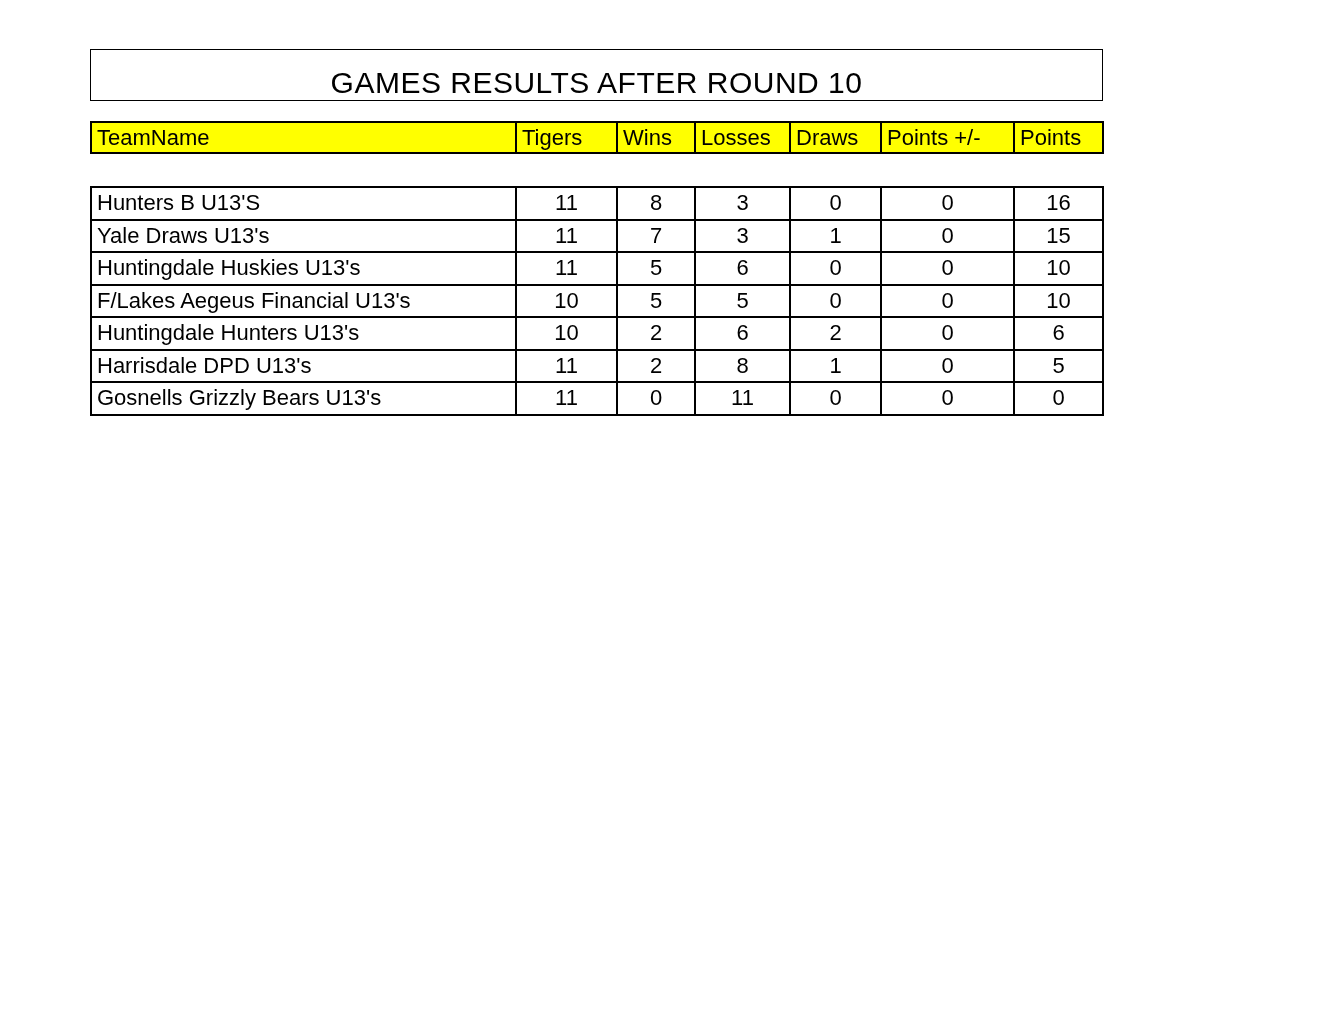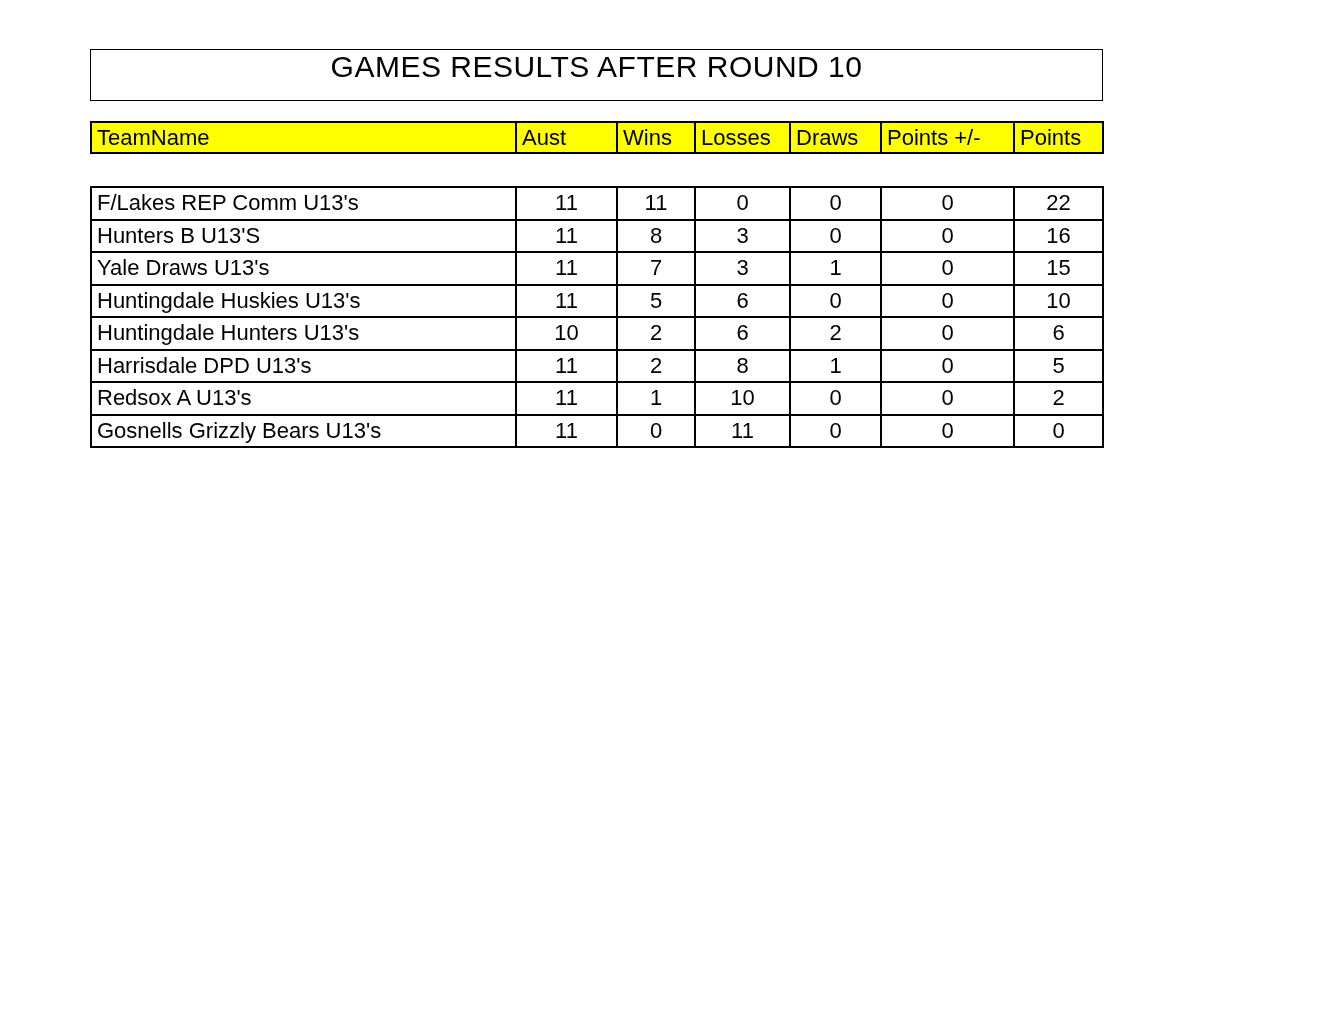--- a/index.html
+++ b/index.html
@@ -23,21 +23,21 @@
     overflow: hidden;
   }
   .title-box {
     position: absolute;
     left: 90px;
     top: 49px;
     width: 1013px;
     height: 52px;
     border: 1.5px solid var(--border);
     display: flex;
-    align-items: flex-start;
+    align-items: flex-end;
     justify-content: center;
   }
   .title-text {
     font-size: 30px;
     letter-spacing: 0.5px;
     white-space: pre;
   }
   table.tbl {
     position: absolute;
     left: 90px;
@@ -81,50 +81,41 @@
     <col style="width:101px">
     <col style="width:78px">
     <col style="width:95px">
     <col style="width:91px">
     <col style="width:133px">
     <col style="width:89px">
   </colgroup>
   <thead>
     <tr>
       <th>TeamName</th>
-      <th>Aust</th>
+      <th>Tigers</th>
       <th>Wins</th>
       <th>Losses</th>
       <th>Draws</th>
       <th>Points +/-</th>
       <th>Points</th>
     </tr>
   </thead>
 </table>
 
 <table class="tbl data-tbl">
   <colgroup>
     <col style="width:425px">
     <col style="width:101px">
     <col style="width:78px">
     <col style="width:95px">
     <col style="width:91px">
     <col style="width:133px">
     <col style="width:89px">
   </colgroup>
   <tbody>
-  <tr>
-    <td class="team">F/Lakes REP Comm U13's</td>
-    <td class="num">11</td>
-    <td class="num">11</td>
-    <td class="num">0</td>
-    <td class="num">0</td>
-    <td class="num">0</td>
-    <td class="num">22</td>
-  </tr>
 
 
 
   <tr>
     <td class="team">Hunters B U13'S</td>
     <td class="num">11</td>
     <td class="num">8</td>
     <td class="num">3</td>
     <td class="num">0</td>
     <td class="num">0</td>
@@ -144,20 +135,29 @@
   <tr>
     <td class="team">Huntingdale Huskies U13's</td>
     <td class="num">11</td>
     <td class="num">5</td>
     <td class="num">6</td>
     <td class="num">0</td>
     <td class="num">0</td>
     <td class="num">10</td>
   </tr>
 
+  <tr>
+    <td class="team">F/Lakes Aegeus Financial U13's</td>
+    <td class="num">10</td>
+    <td class="num">5</td>
+    <td class="num">5</td>
+    <td class="num">0</td>
+    <td class="num">0</td>
+    <td class="num">10</td>
+  </tr>
 
 
 
   <tr>
     <td class="team">Huntingdale Hunters U13's</td>
     <td class="num">10</td>
     <td class="num">2</td>
     <td class="num">6</td>
     <td class="num">2</td>
     <td class="num">0</td>
@@ -167,29 +167,20 @@
   <tr>
     <td class="team">Harrisdale DPD U13's</td>
     <td class="num">11</td>
     <td class="num">2</td>
     <td class="num">8</td>
     <td class="num">1</td>
     <td class="num">0</td>
     <td class="num">5</td>
   </tr>
 
-  <tr>
-    <td class="team">Redsox A U13's</td>
-    <td class="num">11</td>
-    <td class="num">1</td>
-    <td class="num">10</td>
-    <td class="num">0</td>
-    <td class="num">0</td>
-    <td class="num">2</td>
-  </tr>
 
   <tr>
     <td class="team">Gosnells Grizzly Bears U13's</td>
     <td class="num">11</td>
     <td class="num">0</td>
     <td class="num">11</td>
     <td class="num">0</td>
     <td class="num">0</td>
     <td class="num">0</td>
   </tr>

